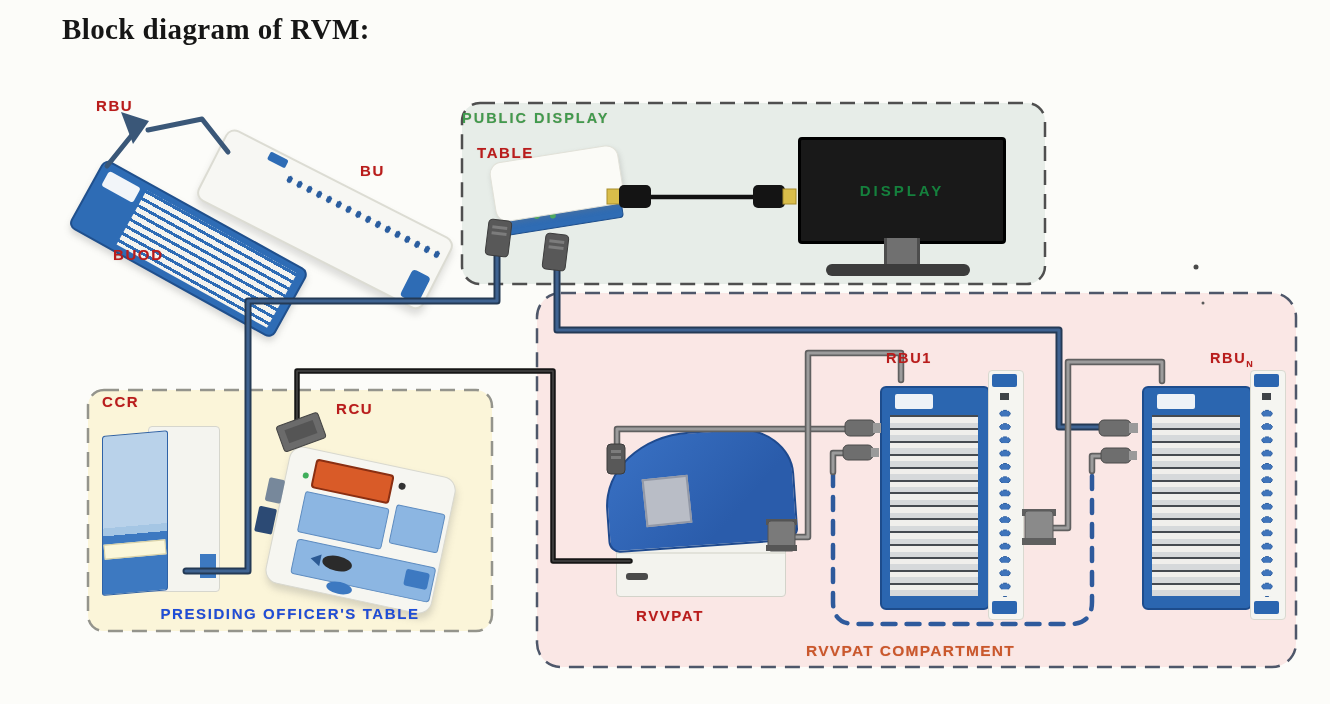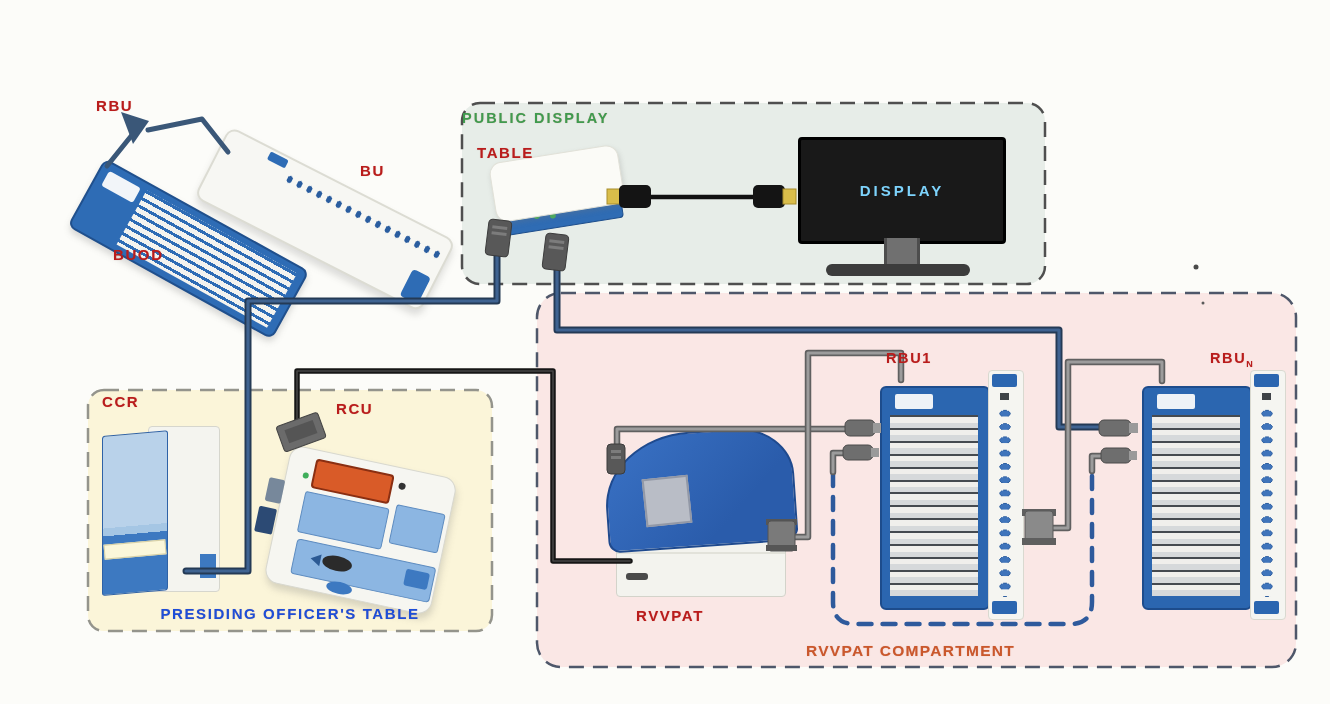--- a/index.html
+++ b/index.html
@@ -34,21 +34,21 @@
   
   .pdcu{left:488px;top:164px;width:134px;height:80px;transform:rotate(-9deg);}
   .pdcu .base{position:absolute;left:8px;top:44px;width:116px;height:28px;background:#2f6cb4;
         border:1px solid #1f4f8c;border-radius:4px;}
   .pdcu .base i{position:absolute;width:6px;height:6px;border-radius:50%;background:#46b25c;}
   .pdcu .top{position:absolute;left:0;top:0;width:128px;height:58px;background:#fbfbf7;
         border:1.5px solid #e1e1d8;border-radius:12px;box-shadow:1px 3px 5px rgba(120,120,120,.25);}
   
   .monitor-screen{left:798px;top:137px;width:202px;height:101px;background:#191919;border:3px solid #000;
         border-radius:4px;display:flex;align-items:center;justify-content:center;}
-  .monitor-screen span{font-weight:800;font-size:15px;letter-spacing:3px;color:#7dd3fc;}
+  .monitor-screen span{font-weight:800;font-size:15px;letter-spacing:3px;color:#15803d;}
   .monitor-neck{left:884px;top:238px;width:30px;height:28px;background:#707070;border-left:3px solid #4d4d4d;border-right:3px solid #4d4d4d;}
   .monitor-base{left:826px;top:264px;width:144px;height:12px;background:#3c3c3c;border-radius:6px;}
   
   .ccr{left:96px;top:424px;width:124px;height:172px;}
   .ccr .side{position:absolute;left:52px;top:2px;width:70px;height:164px;background:#f4f4ef;
         border:1.5px solid #d6d6cd;border-radius:4px;}
   .ccr .front{position:absolute;left:6px;top:12px;width:64px;height:158px;transform:skewY(-5deg);transform-origin:0 0;
         background:linear-gradient(180deg,#b9d2ea 0 58%,#a5c6e4 58% 63%,#3d79c1 63% 100%);
         border:1.5px solid #2f62a6;border-radius:3px;}
   .ccr .slip{position:absolute;left:8px;top:118px;width:60px;height:13px;background:#fbf7da;
@@ -272,20 +272,21 @@
     </g>
     <g transform="rotate(-20 300 432)">
       <rect x="279" y="419" width="44" height="27" rx="3" fill="#6b6b6b" stroke="#454545"></rect>
       <rect x="286" y="425" width="30" height="14" fill="#555"></rect>
     </g>
 
     <circle cx="1196" cy="267" r="2.5" fill="#4a4a4a"></circle>
     <circle cx="1203" cy="303" r="1.5" fill="#5a5a5a"></circle>
   </svg>
 
+  <div class="title">Block diagram of RVM:</div>
 
   <div class="lbl" style="left:96px;top:97px">RBU</div>
   <div class="lbl" style="left:360px;top:162px">BU</div>
   <div class="lbl" style="left:113px;top:246px">BUOD</div>
 
   <div class="lbl green-title" style="left:462px;top:110px;width:583px;text-align:left">PUBLIC DISPLAY</div>
   <div class="lbl" style="left:477px;top:144px">TABLE</div>
 
   <div class="lbl" style="left:102px;top:393px">CCR</div>
   <div class="lbl" style="left:336px;top:400px">RCU</div>

